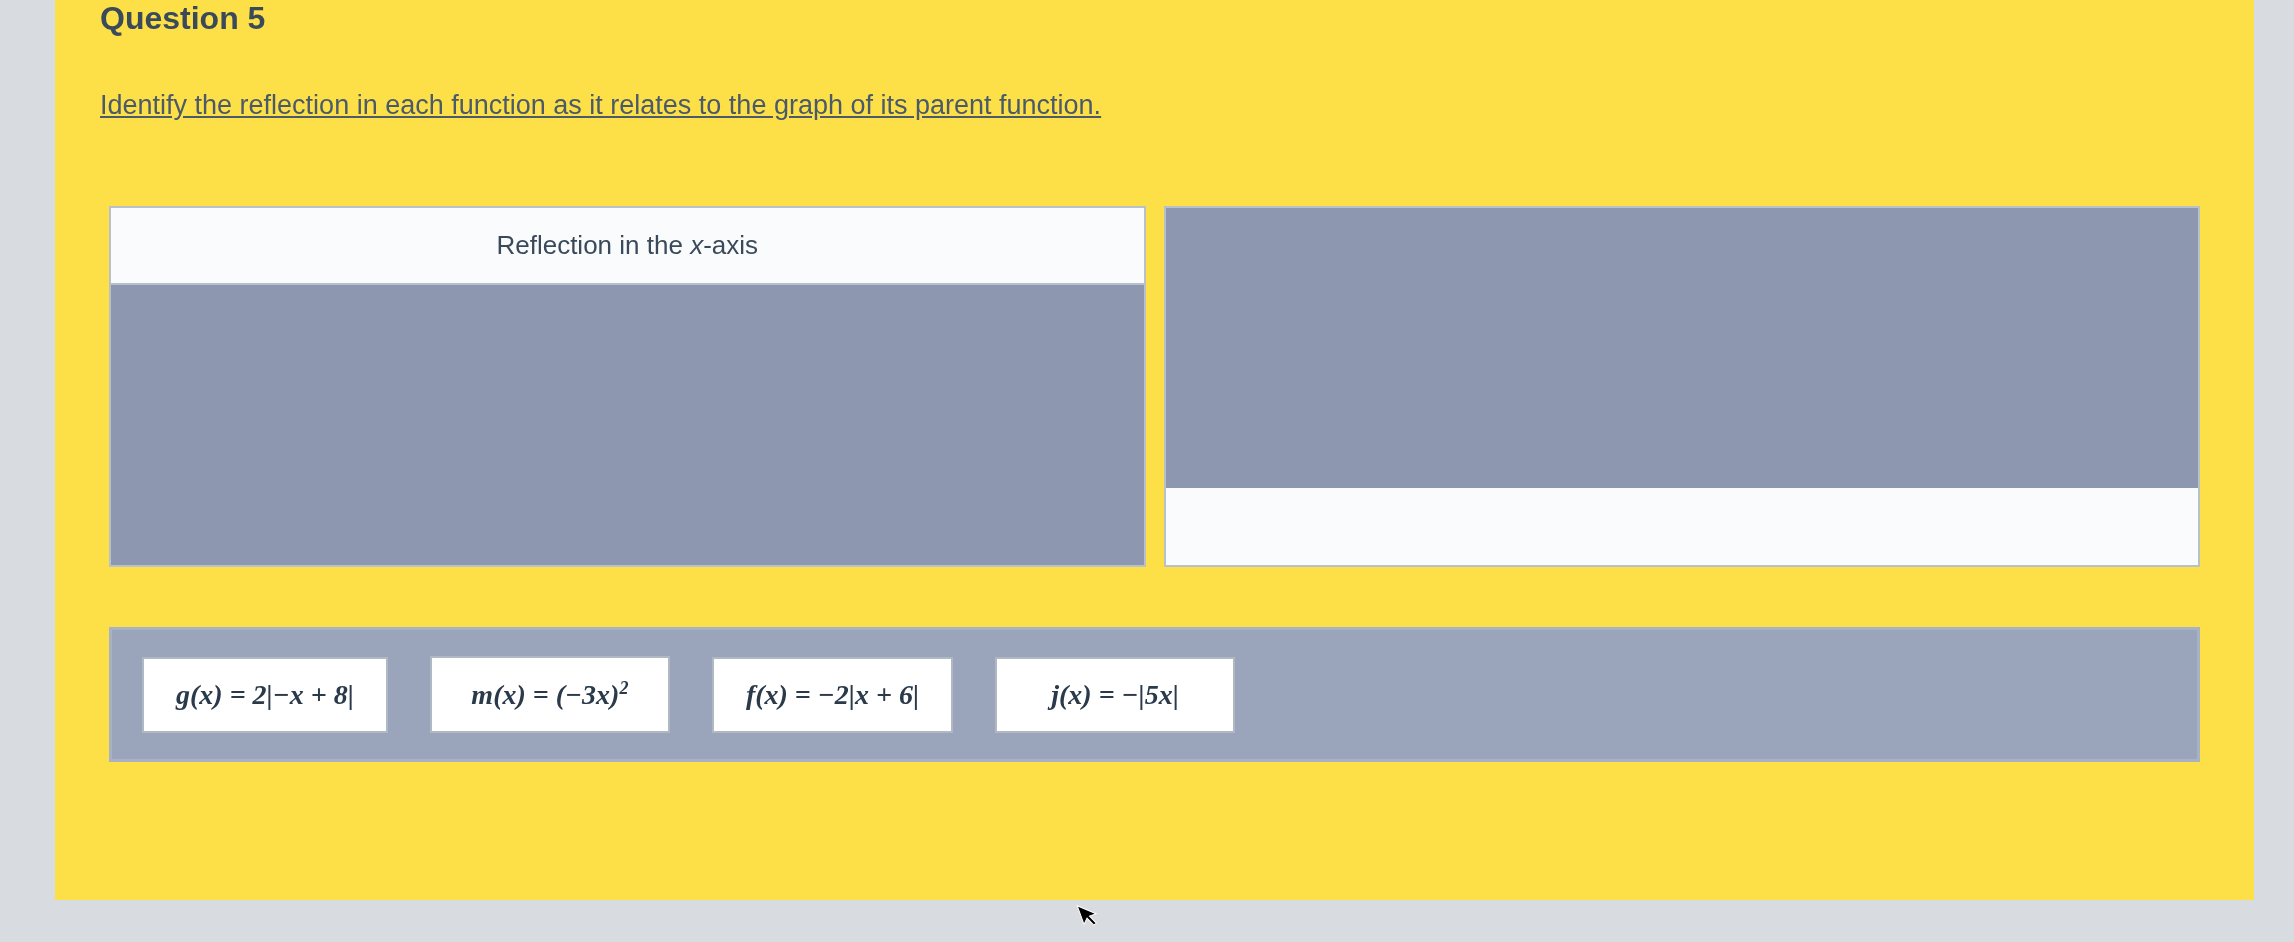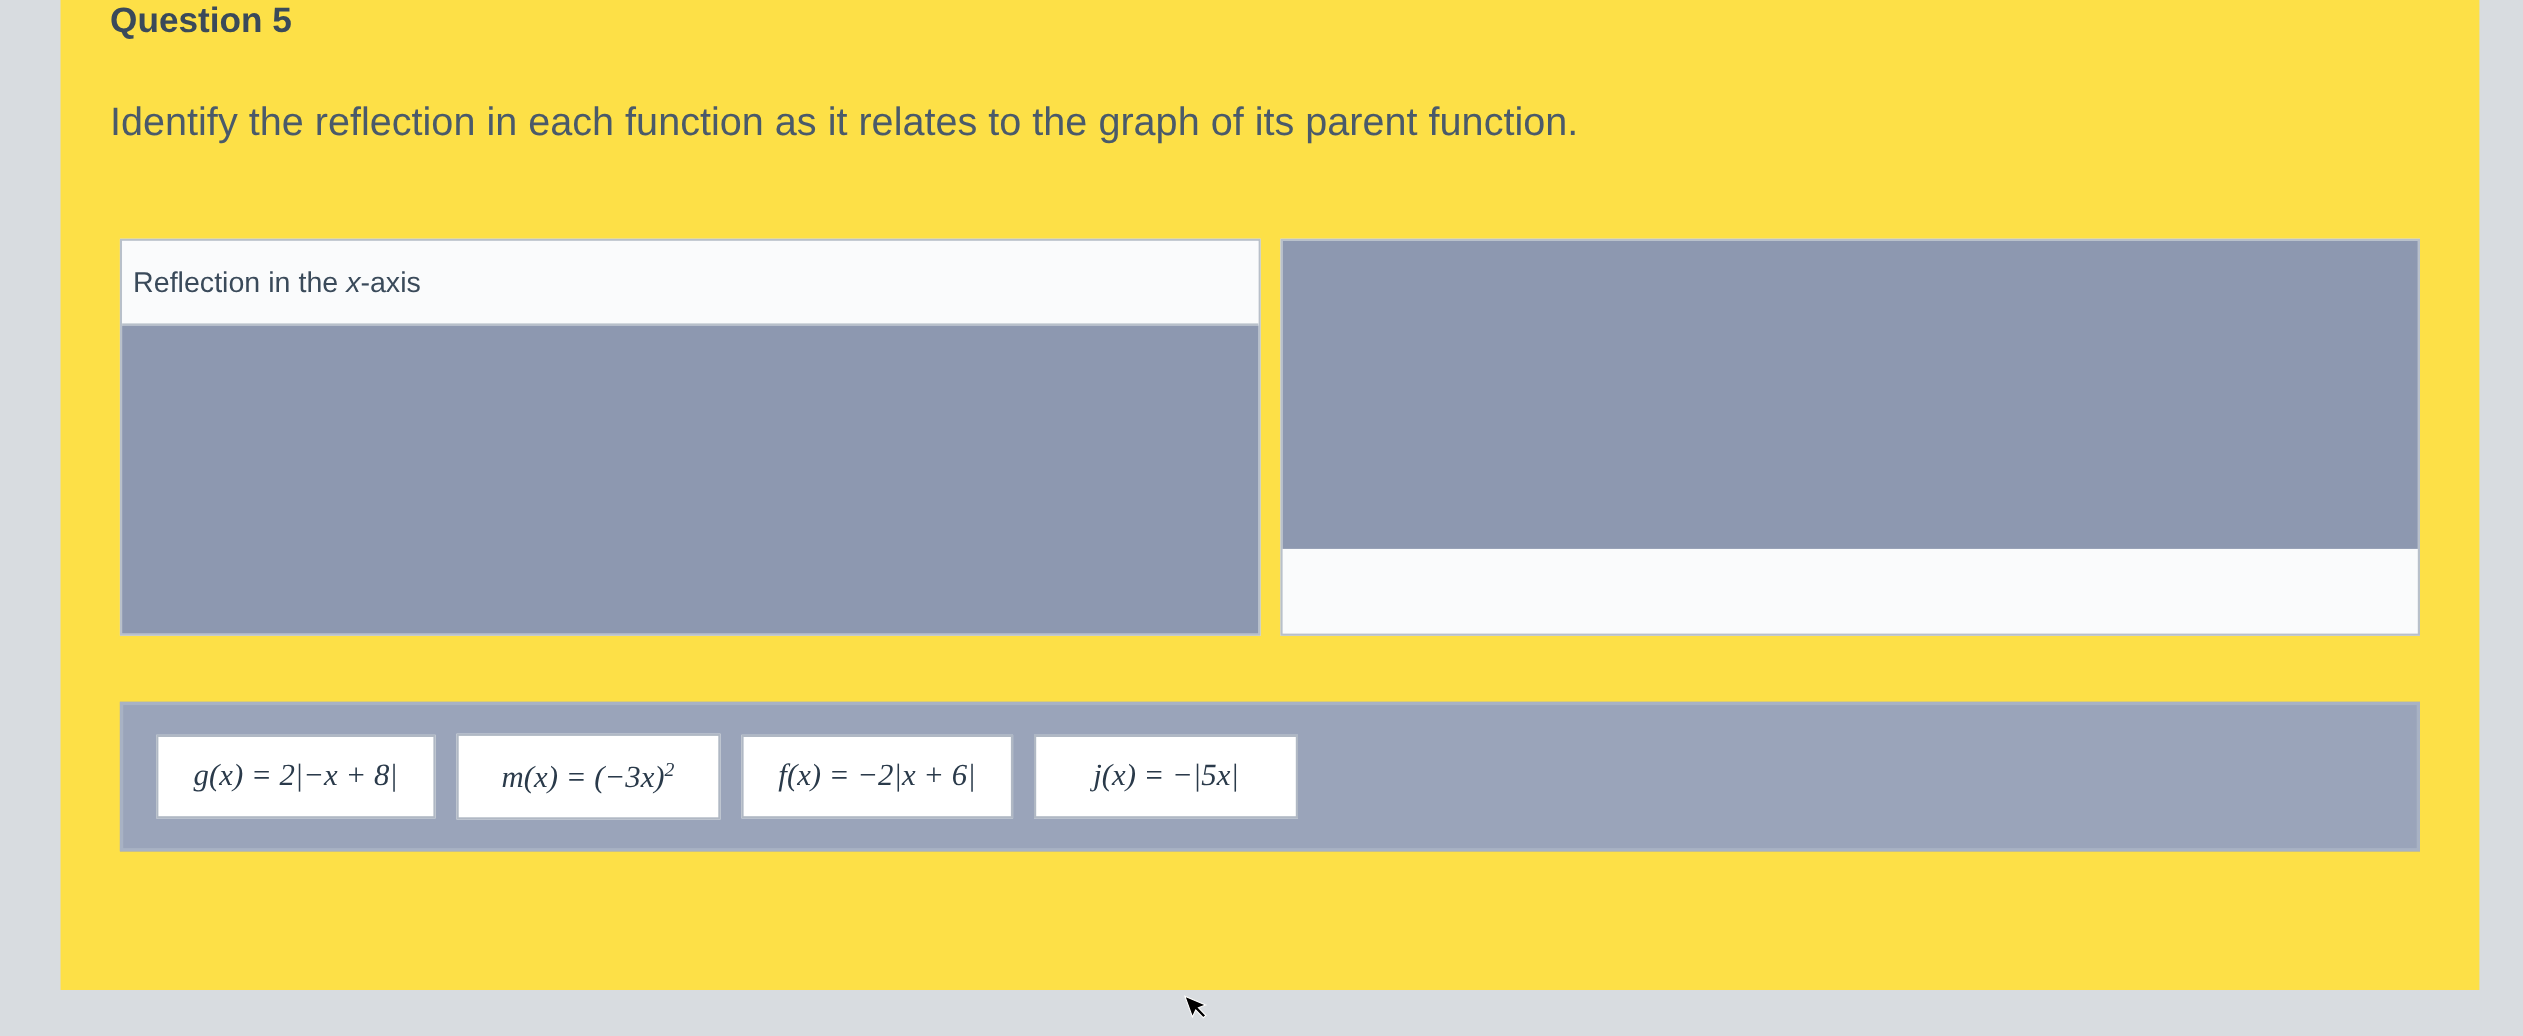--- a/index.html
+++ b/index.html
@@ -26,67 +26,69 @@
     
     .question-header {
       font-size: 32px;
       font-weight: bold;
       color: #3a4a5a;
       padding: 0 0 8px 0;
       margin-left: -5px;
     }
     
     .question-prompt {
-      font-size: 36px;
+      font-size: 27px;
       color: #4a5a6a;
       margin-top: 45px;
       margin-bottom: 85px;
       margin-left: -5px;
+      text-decoration: underline;
     }
     
     .drop-zones-container {
       display: flex;
       gap: 18px;
       margin-bottom: 60px;
       padding: 0 4px;
     }
     
     .drop-zone {
       flex: 1;
       border: 2px solid #b8c0ca;
       background: #fafbfc;
     }
     
     .drop-zone-header {
       background: #fafbfc;
-      text-align: left;
+      text-align: center;
       padding: 22px 10px;
       font-size: 26px;
       color: #3a4a5a;
       border-bottom: 2px solid #b8c0ca;
     }
     
     .drop-zone-header .italic-var {
       font-style: italic;
     }
     
     .drop-zone-body {
       background: #8d98b0;
       height: 280px;
     }
     
     .tiles-container {
       border: 3px solid #a8b2c4;
       background: #9aa4ba;
       padding: 26px 30px;
       display: flex;
-      gap: 19px;
+      gap: 42px;
       justify-content: flex-start;
       align-items: center;
       margin: 0 4px;
+      font-weight: bold;
     }
     
     .tile {
       background: #ffffff;
       border: 2px solid #b0b8c4;
       padding: 20px 32px;
       font-size: 28px;
       color: #2a3a4a;
       font-family: 'Times New Roman', serif;
       font-style: italic;

